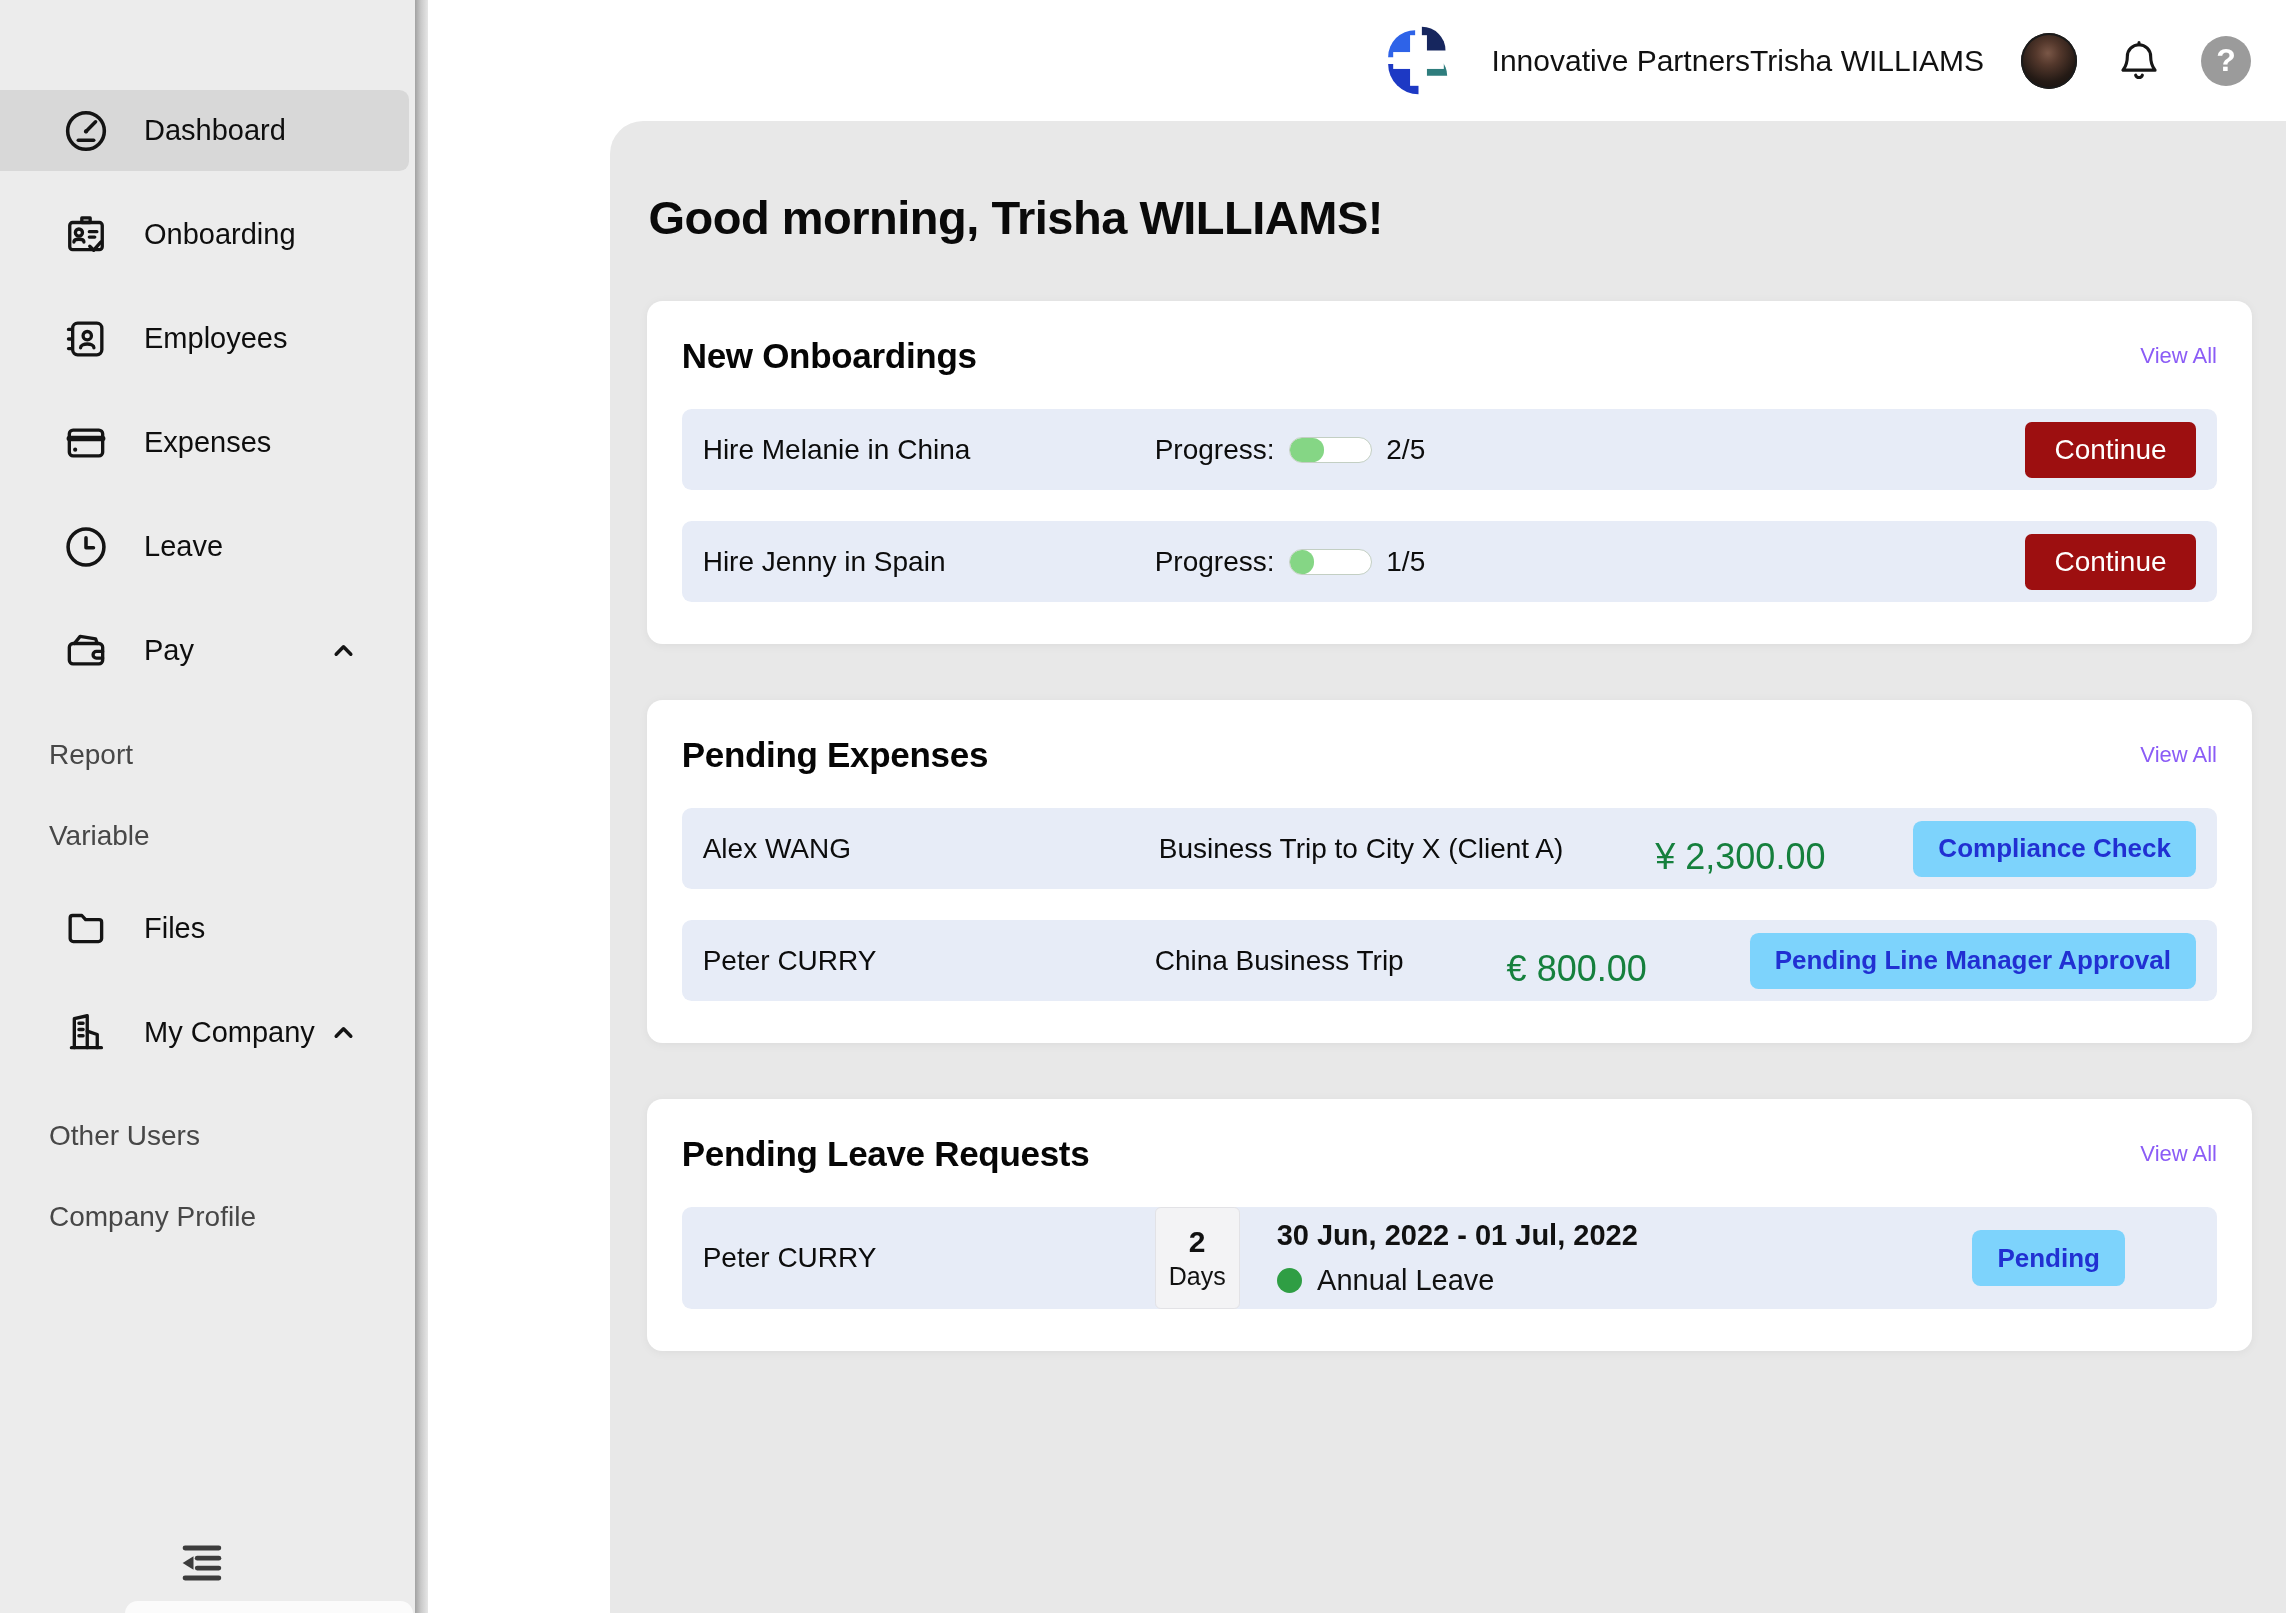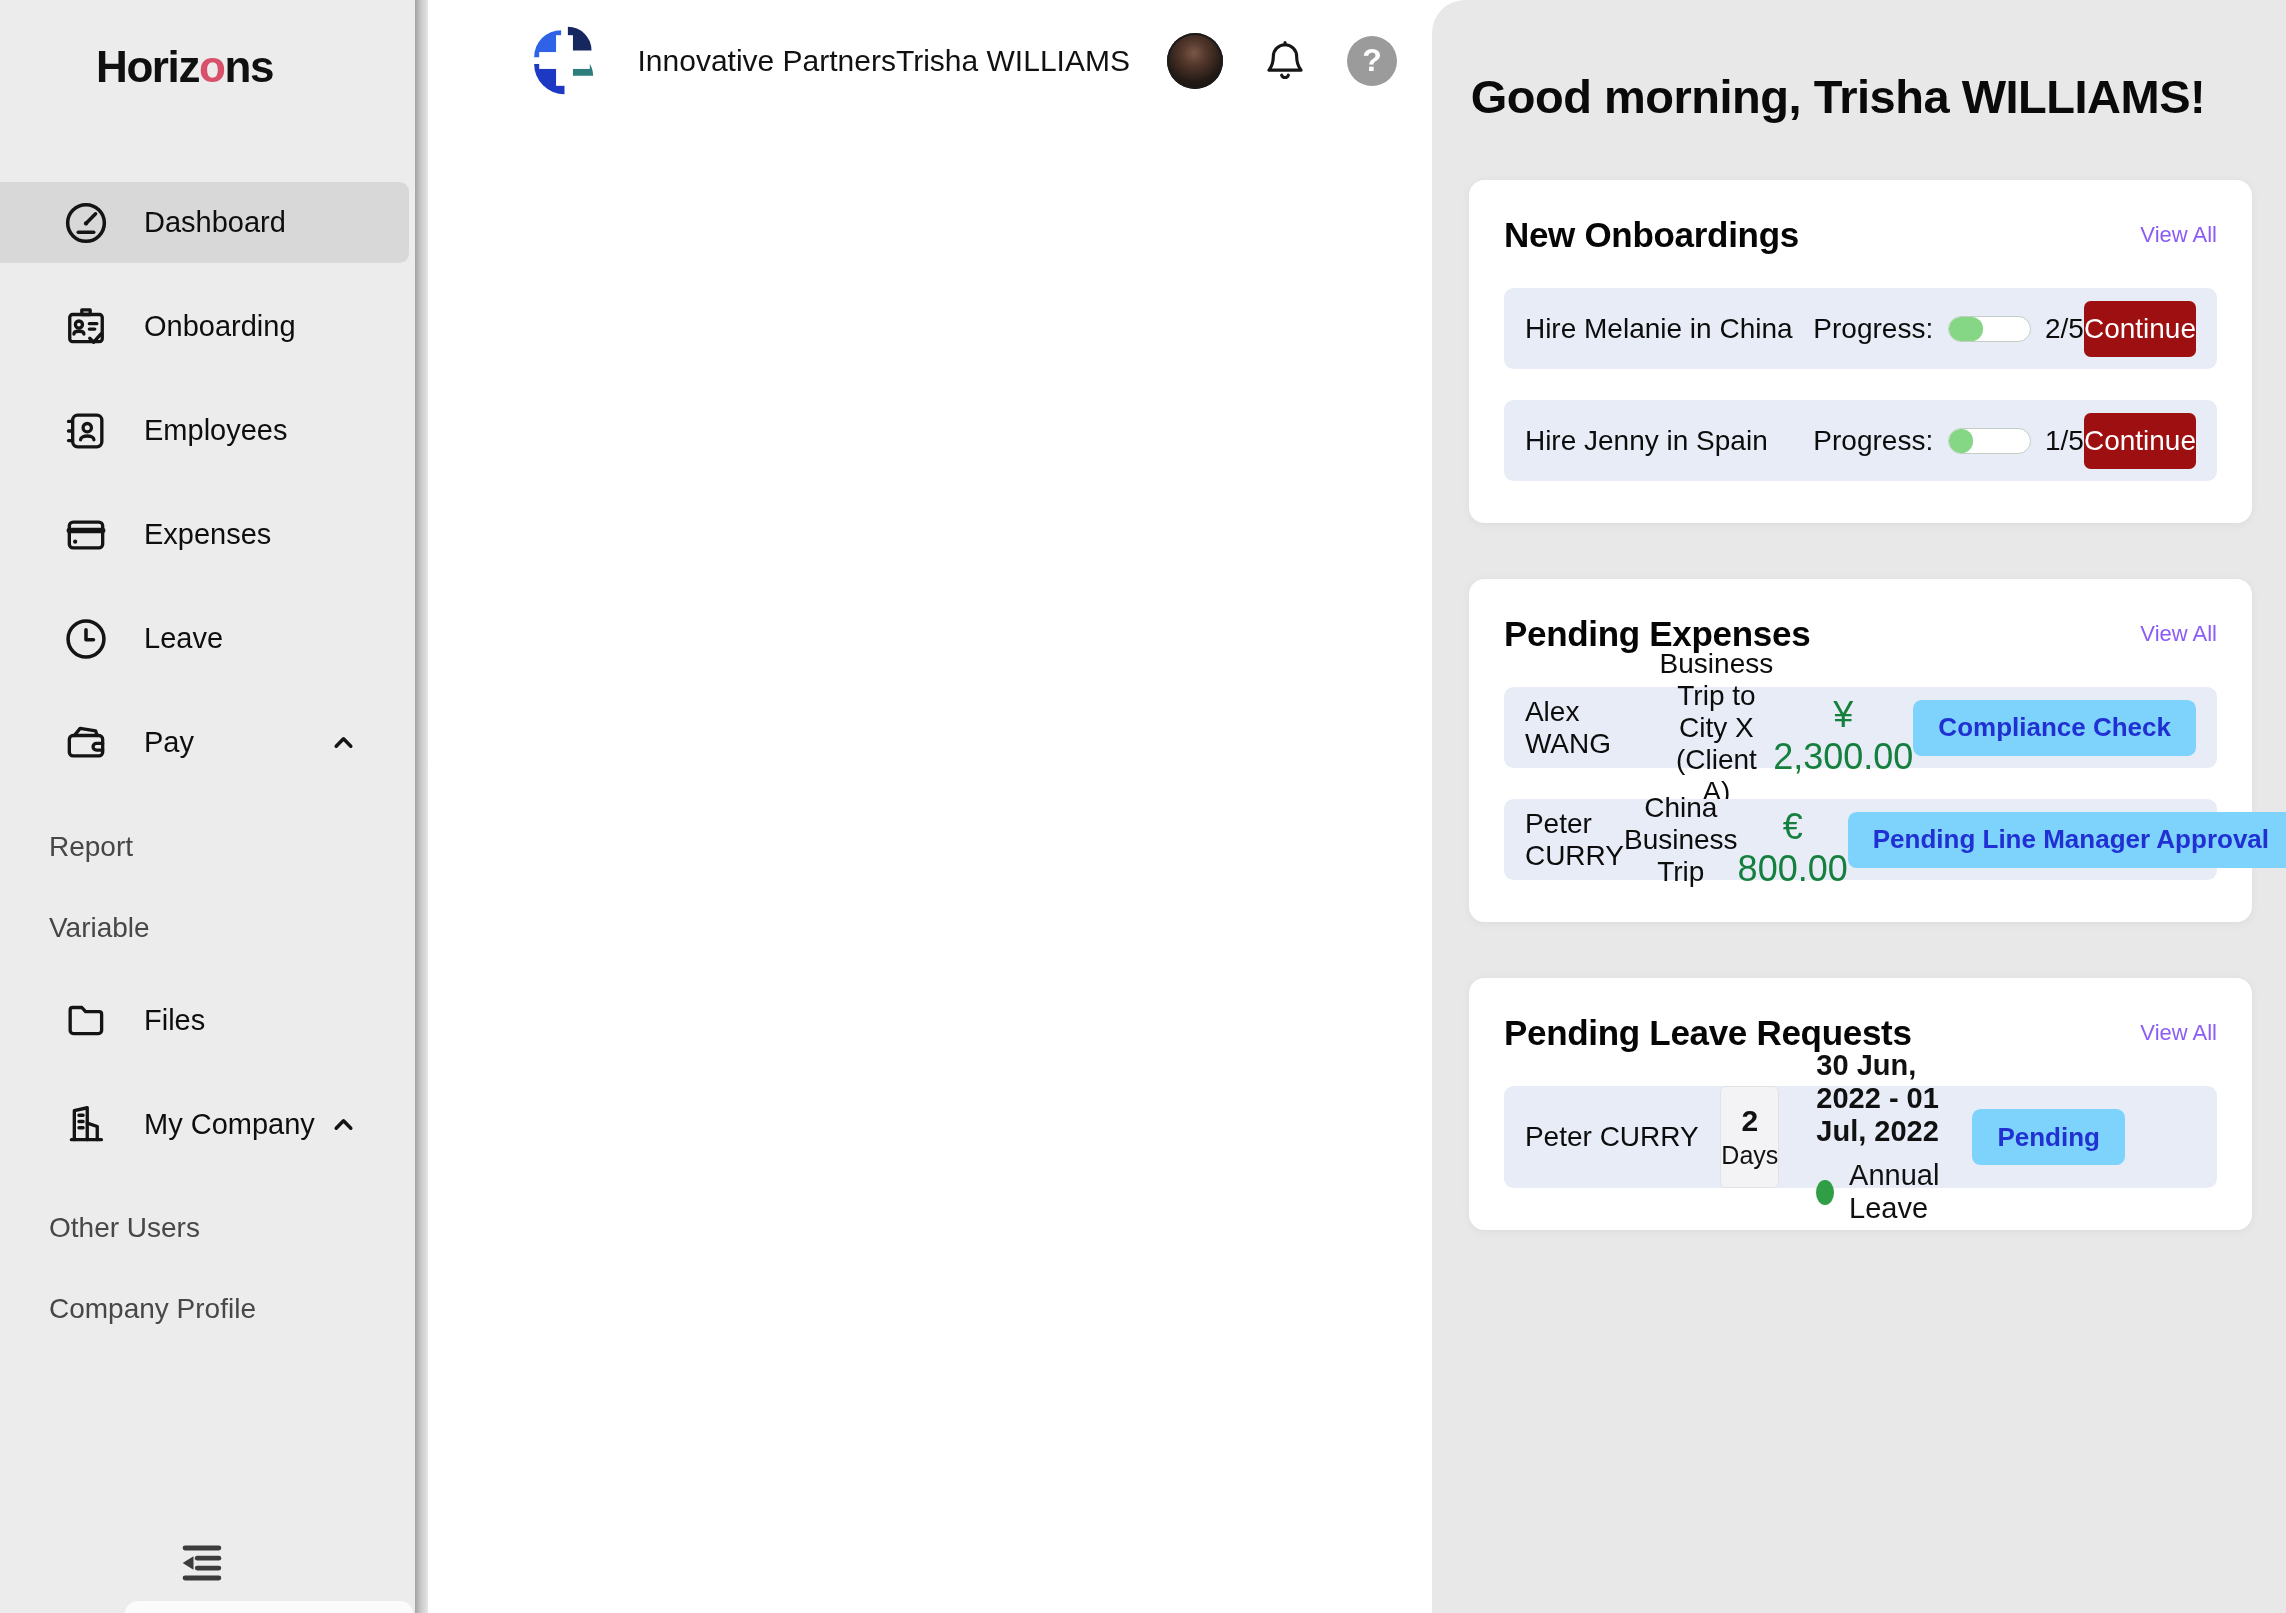--- a/index.html
+++ b/index.html
@@ -24,21 +24,21 @@
   .chevron { position: absolute; right: 54px; width: 35px; height: 35px; }
   .chevron svg { width: 35px; height: 35px; }
   .nav-sub { height: 81px; display: flex; align-items: center; padding-left: 49px; font-size: 28px; color: #474747; cursor: pointer; }
   .collapse-btn { position: absolute; left: 171px; bottom: 21px; width: 60px; height: 60px; cursor: pointer; }
   .collapse-btn svg { width: 60px; height: 60px; }
   .bottom-pill { position: absolute; left: 125px; bottom: -11.5px; width: 288px; height: 25px; background: #fbfbfb; border-radius: 12.5px; }
 
   .divider { width: 12.5px; flex-shrink: 0; background: linear-gradient(90deg, #a2a2a2 0%, #c9c9c9 45%, #e6e6e6 100%); }
 
   
-  .main { flex: 1; display: flex; background: #fff; min-width: 0; }
+  .main { flex: 1; display: flex; flex-direction: column; background: #fff; min-width: 0; align-items: flex-end; }
   .topbar { height: 121px; background: #fff; display: flex; align-items: center; padding: 0 35px 0 96px; flex-shrink: 0; }
   .company-logo, .company-logo svg { width: 81px; height: 81px; display: block; }
   .company-name { font-size: 30px; margin-left: 33px; color: #111; }
   .topbar-right { margin-left: auto; display: flex; align-items: center; gap: 37px; }
   .user-name { font-size: 30px; font-weight: 500; }
   .avatar { width: 56px; height: 56px; border-radius: 50%;
     background: radial-gradient(circle at 48% 36%, #7a5747 0%, #54382c 26%, #241a15 62%, #100d0c 100%);
     box-shadow: inset 0 0 0 1.9px #1b1b1b; cursor: pointer; }
   .bell, .bell svg { width: 50px; height: 50px; display: block; cursor: pointer; }
   .help { width: 50px; height: 50px; border-radius: 50%; background: #9b9b9b; color: #fff; font-size: 32px; font-weight: 700;
@@ -78,21 +78,20 @@
   .leave-date { font-size: 29px; font-weight: 700; }
   .leave-type { display: flex; align-items: center; gap: 15.4px; font-size: 29px; }
   .dot { width: 25px; height: 25px; border-radius: 50%; background: #2f9e44; }
 </style>
 </head>
 <body>
 
 <div class="app">
 
   <aside class="sidebar">
-    <div class="logo"><span>Horiz</span><span class="accent">o</span><span>ns</span></div>
 
     <nav class="nav">
       <div class="nav-item active">
         <span class="nav-icon">
           <svg viewBox="0 0 24 24" fill="none" stroke="#141414" stroke-width="1.7" stroke-linecap="round">
             <circle cx="12" cy="12" r="8.8"></circle>
               <path d="M12 12.2 16.6 7.6"></path>
               <circle cx="12" cy="12.2" r="1" fill="#141414" stroke="none"></circle>
               <path d="M8.3 16.4h7.4"></path>
           </svg>

